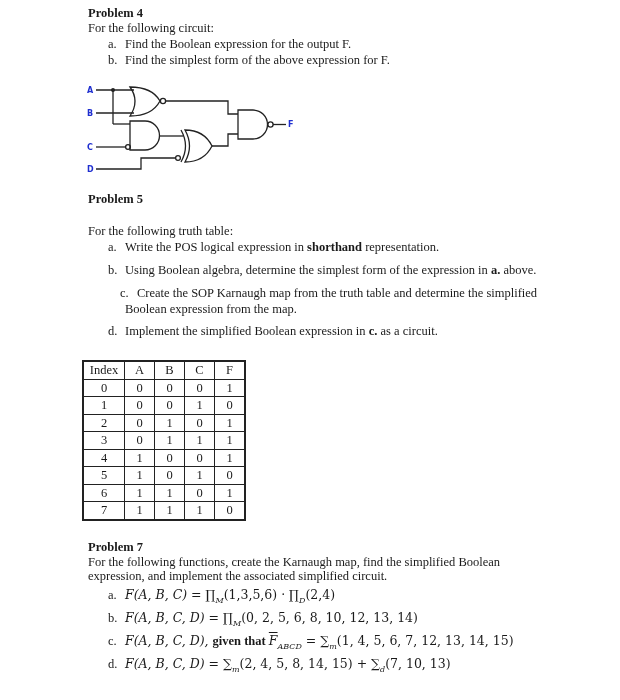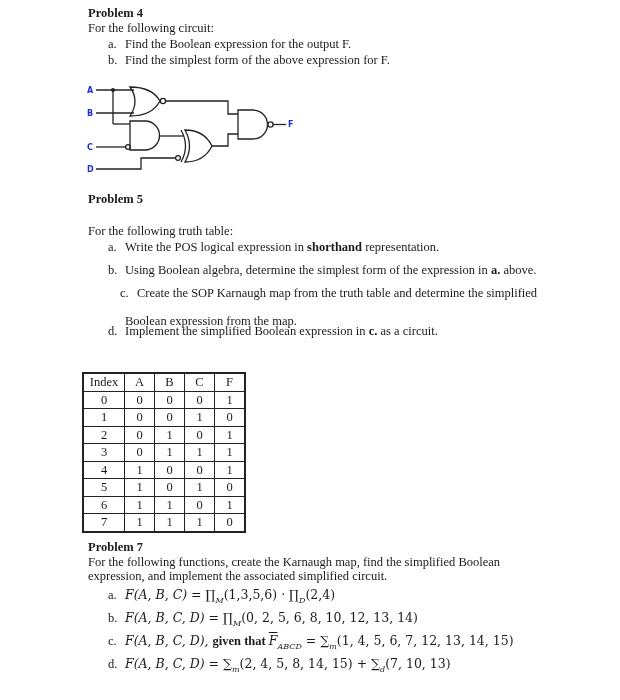--- a/index.html
+++ b/index.html
@@ -4,21 +4,21 @@
 <style>
   html, body { margin: 0; padding: 0; background: #ffffff; }
   body { width: 620px; height: 700px; position: relative; overflow: hidden;
          font-family: "Liberation Serif", "DejaVu Serif", serif; color: #1a1a1a; font-size: 12.5px; }
   .abs { position: absolute; }
   .title { font-weight: bold; font-size: 12.5px; }
   .line { white-space: nowrap; }
   .item { white-space: nowrap; }
   .lbl { display: inline-block; width: 17px; }
   b { font-weight: bold; }
-  table.tt { border-collapse: collapse; position: absolute; left: 82px; top: 372px; padding-left: 40px; }
+  table.tt { border-collapse: collapse; position: absolute; left: 82px; top: 360px; padding-left: 40px; }
   table.tt td, table.tt th { border: 1px solid #222; font-weight: normal; text-align: center;
          font-size: 12.5px; padding: 0; height: 16.5px; line-height: 16px; }
   table.tt { border: 2px solid #222; }
   .math { font-family: "DejaVu Serif", serif; font-style: italic; font-size: 12.5px; }
   .up { font-style: normal; }
   sub { font-size: 8px; }
   .bar { text-decoration: overline; }
 </style>
 </head>
 <body>
@@ -80,21 +80,21 @@
 <div class="abs line" style="left:88px;top:224px;">For the following truth table:</div>
 <div class="abs item" style="left:108px;top:240px;">
   <span class="lbl">a.</span><span>Write the POS logical expression in </span><b>shorthand</b><span> representation.</span>
 </div>
 <div class="abs item" style="left:108px;top:263px;">
   <span class="lbl">b.</span><span>Using Boolean algebra, determine the simplest form of the expression in </span><b>a.</b><span> above.</span>
 </div>
 <div class="abs item" style="left:108px;top:286px;margin-left:12px;">
   <span class="lbl">c.</span><span>Create the SOP Karnaugh map from the truth table and determine the simplified</span>
 </div>
-<div class="abs item" style="left:125px;top:302px;margin-top:12px;">Boolean expression from the map.</div>
+<div class="abs item" style="left:125px;top:302px;">Boolean expression from the map.</div>
 <div class="abs item" style="left:108px;top:324px;">
   <span class="lbl">d.</span><span>Implement the simplified Boolean expression in </span><b>c.</b><span> as a circuit.</span>
 </div>
 
 <table class="tt">
   <tbody>
       <tr>
     <th style="width:40px">Index</th>
     <th style="width:29px">A</th>
     <th style="width:29px">B</th>

